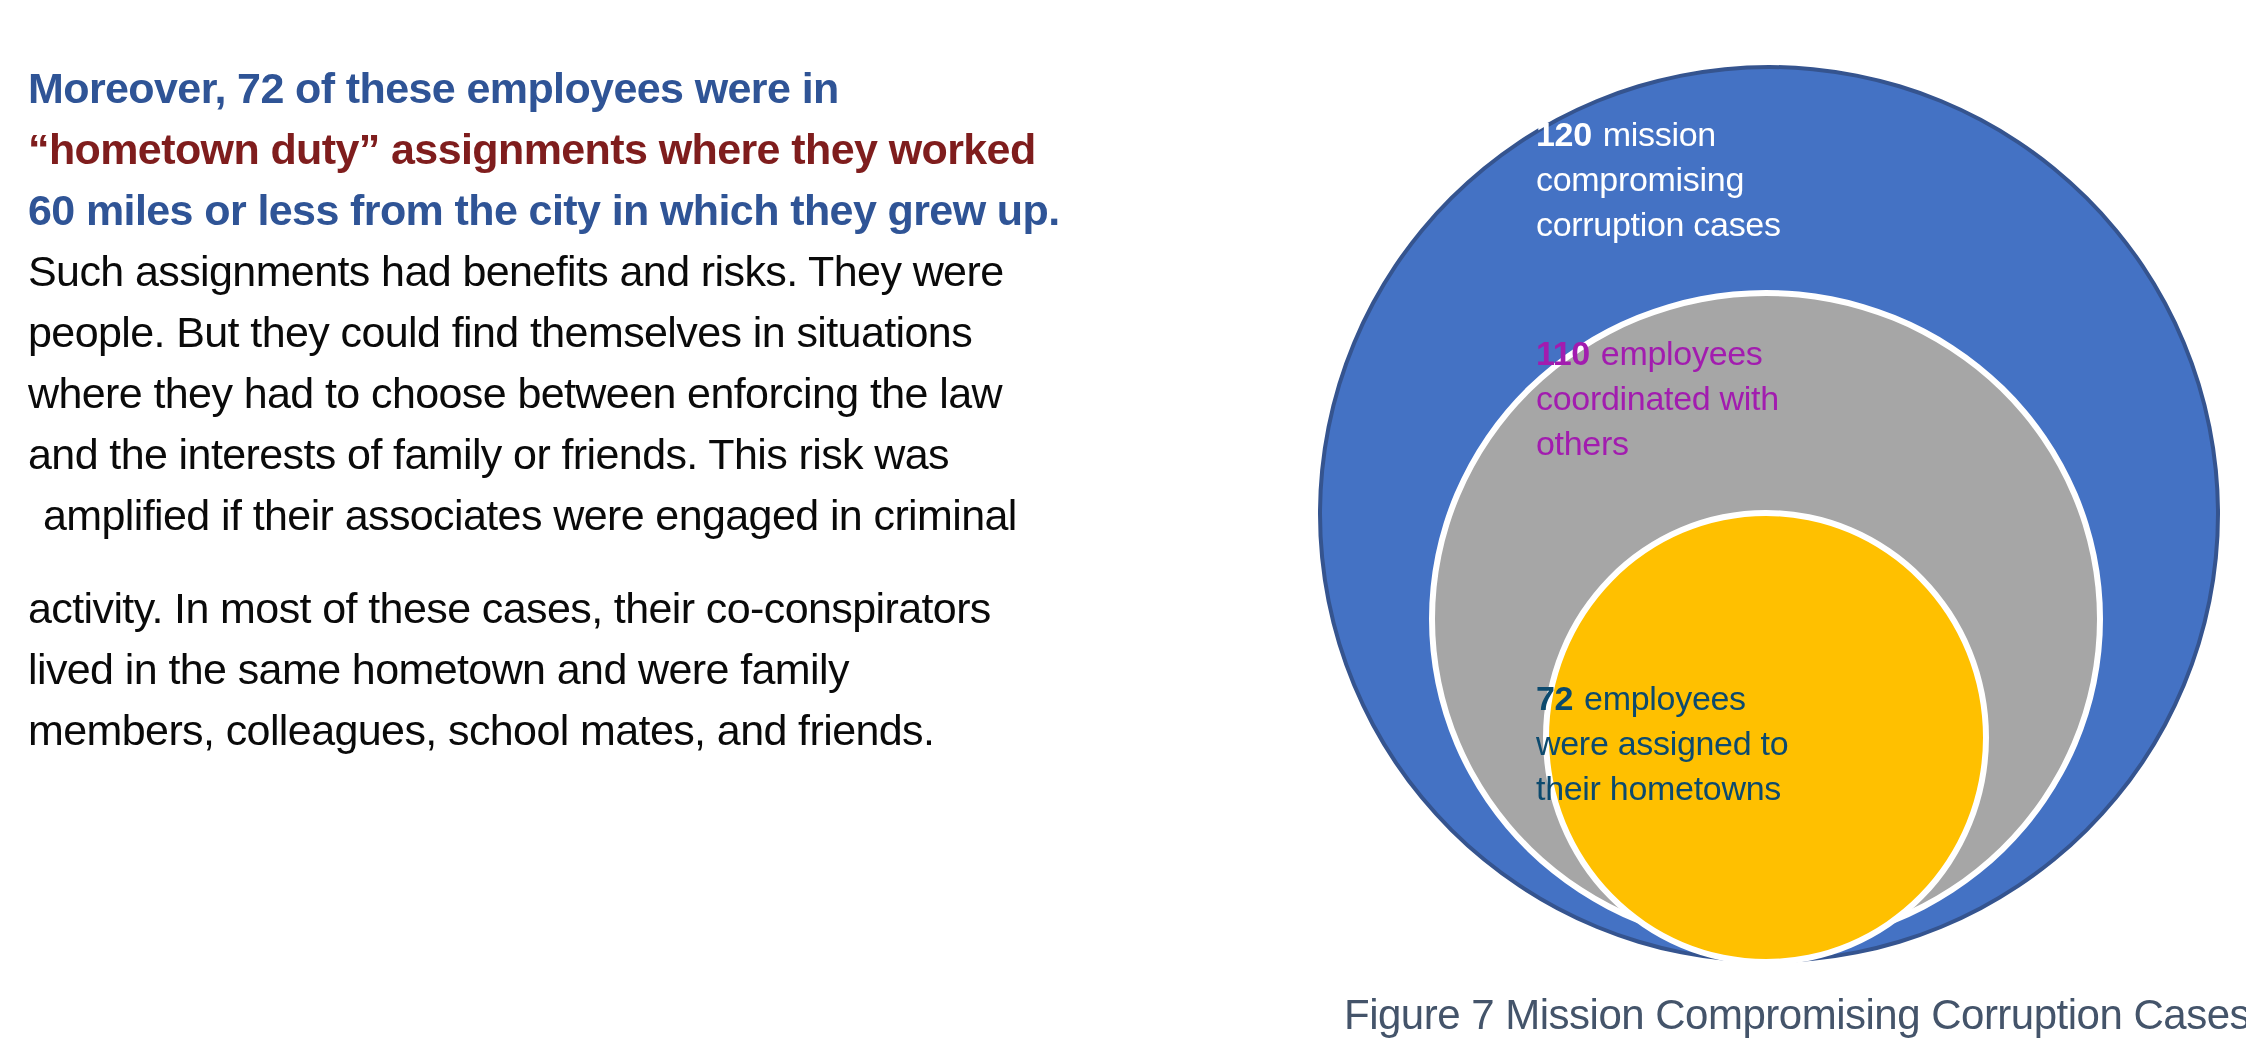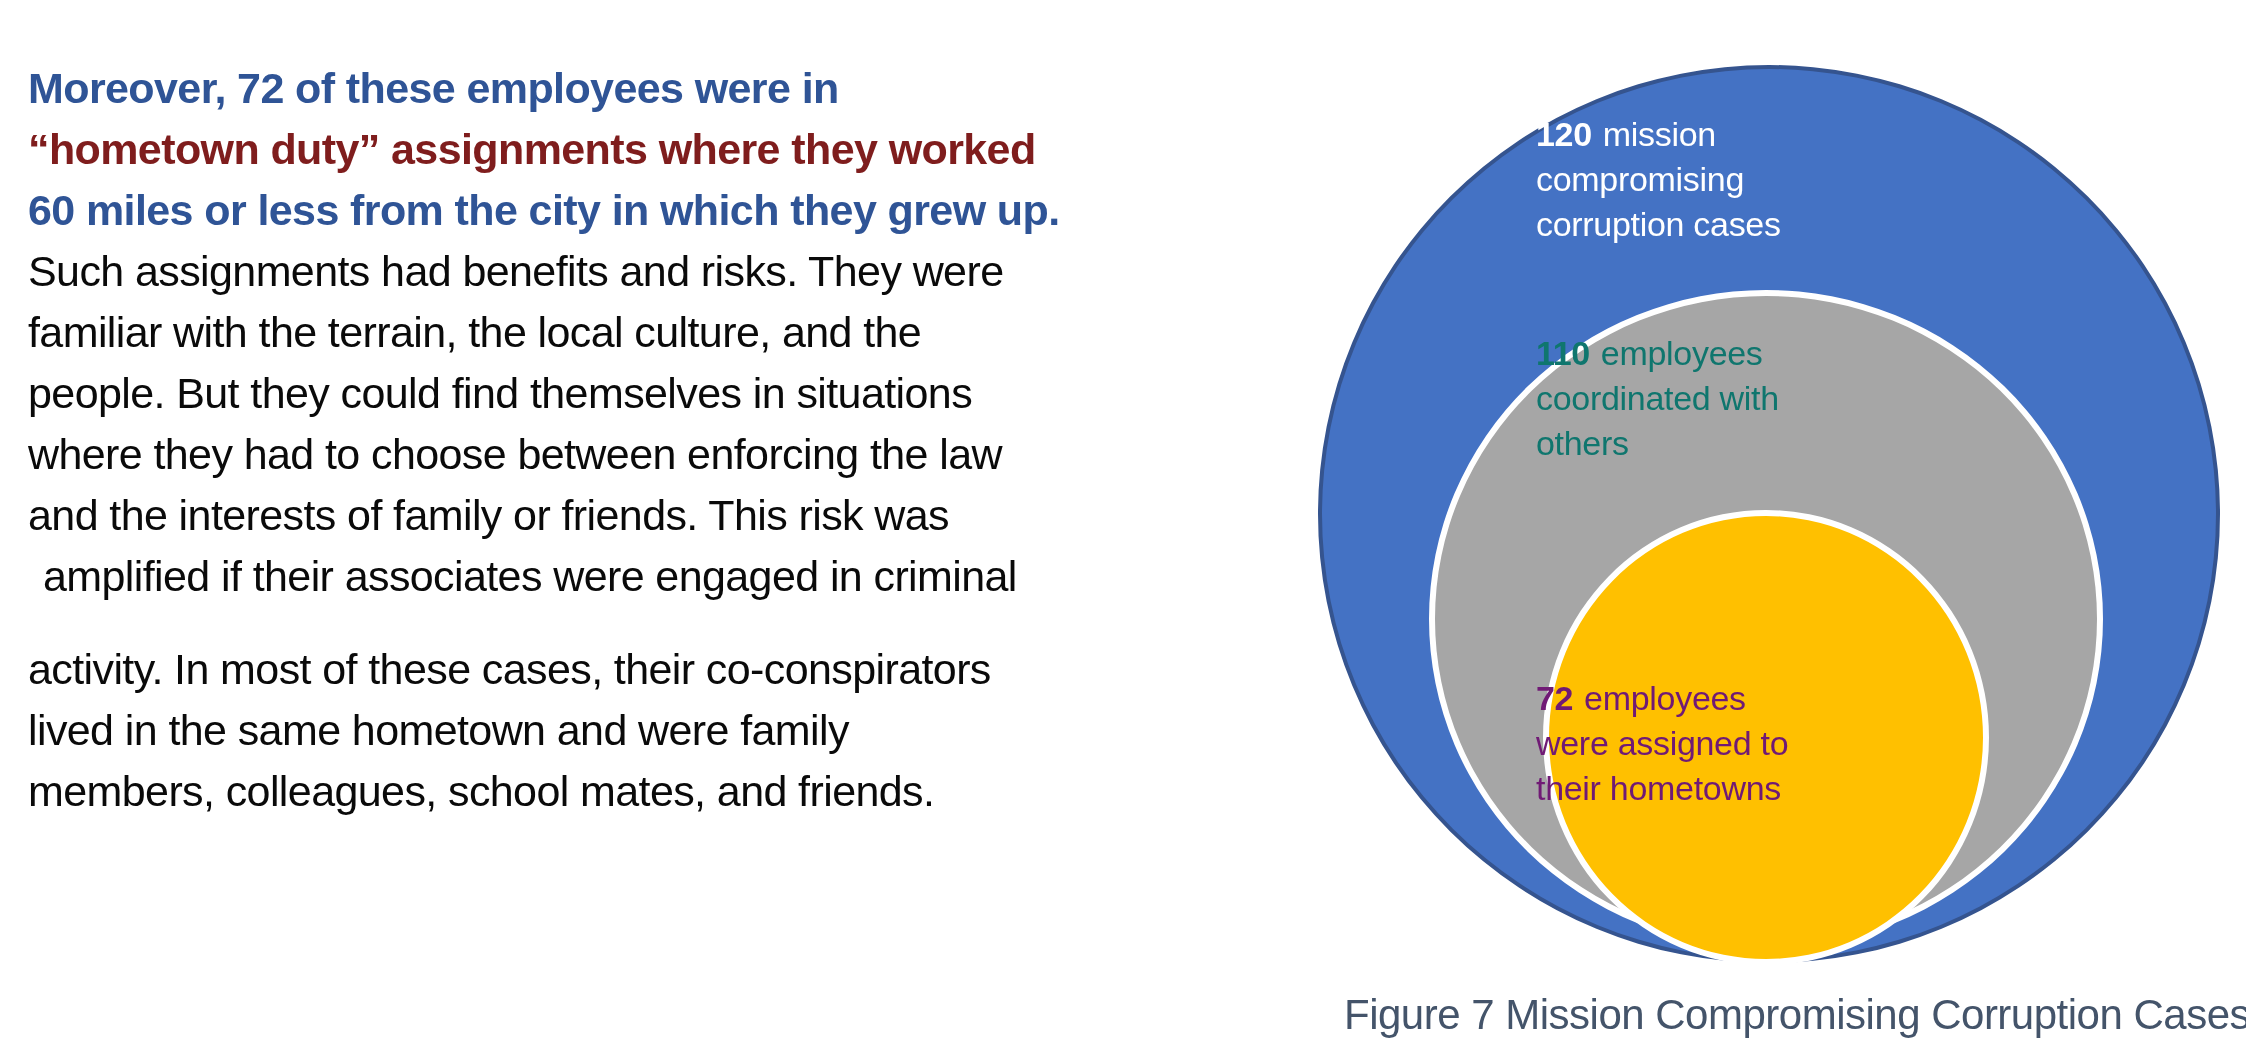--- a/index.html
+++ b/index.html
@@ -95,21 +95,20 @@
 </head>
 <body>
 
 <div class="canvas">
 
   <div class="intro">
     <div class="intro-line lead" style="color: rgb(47, 84, 150);">Moreover, 72 of these employees were in</div>
     <div class="intro-line lead" style="color: #7f1d1d;">“hometown duty” assignments where they worked</div>
     <div class="intro-line lead" style="color: rgb(47, 84, 150);">60 miles or less from the city in which they grew up.</div>
     <div class="intro-line" style="color: rgb(10, 10, 10);">Such assignments had benefits and risks. They were</div>
-    <div class="intro-line" style="color: rgb(10, 10, 10);">familiar with the terrain, the local culture, and the</div>
     <div class="intro-line" style="color: rgb(10, 10, 10);">people. But they could find themselves in situations</div>
     <div class="intro-line" style="color: rgb(10, 10, 10);">where they had to choose between enforcing the law</div>
     <div class="intro-line" style="color: rgb(10, 10, 10);">and the interests of family or friends. This risk was</div>
     <div class="intro-line" style="color: rgb(10, 10, 10); margin-left: 15px;">amplified if their associates were engaged in criminal</div>
     <div class="intro-line" style="color: rgb(10, 10, 10); margin-top: 32px;">activity. In most of these cases, their co-conspirators</div>
     <div class="intro-line" style="color: rgb(10, 10, 10);">lived in the same hometown and were family</div>
     <div class="intro-line" style="color: rgb(10, 10, 10);">members, colleagues, school mates, and friends.</div>
   </div>
 
   <div>
@@ -119,27 +118,27 @@
     <div class="ellipse gray" style="background-color: rgb(166, 166, 166); border-color: rgb(255, 255, 255);"></div>
 
     <div class="ellipse yellow" style="background-color: rgb(255, 192, 0); border-color: rgb(255, 255, 255);"></div>
 
     <div class="bubble-label l-blue" style="color: rgb(255, 255, 255);">
       <div><span class="num">120</span><span>mission</span></div>
       <div>compromising</div>
       <div>corruption cases</div>
     </div>
 
-    <div class="bubble-label l-gray" style="color: #0f766e;">
+    <div class="bubble-label l-gray" style="color: #a21caf;">
       <div><span class="num">110</span><span>employees</span></div>
       <div>coordinated with</div>
       <div>others</div>
     </div>
 
-    <div class="bubble-label l-yellow" style="color: #701a75;">
+    <div class="bubble-label l-yellow" style="color: #0c4a6e;">
       <div><span class="num">72</span><span>employees</span></div>
       <div>were assigned to</div>
       <div>their hometowns</div>
     </div>
 
   </div>
 
   <div class="figure-caption" style="color: rgb(68, 84, 106);">Figure 7 Mission Compromising Corruption Cases</div>
 
 </div>

